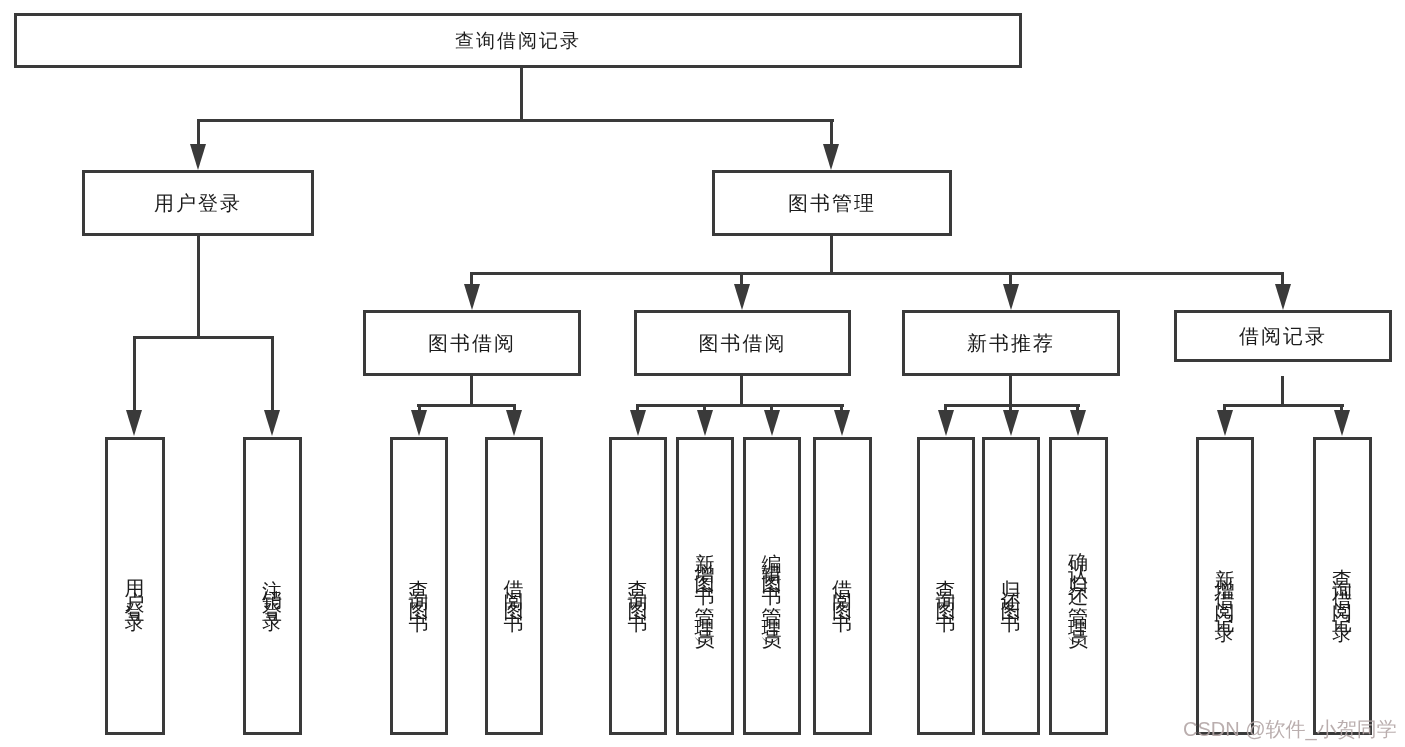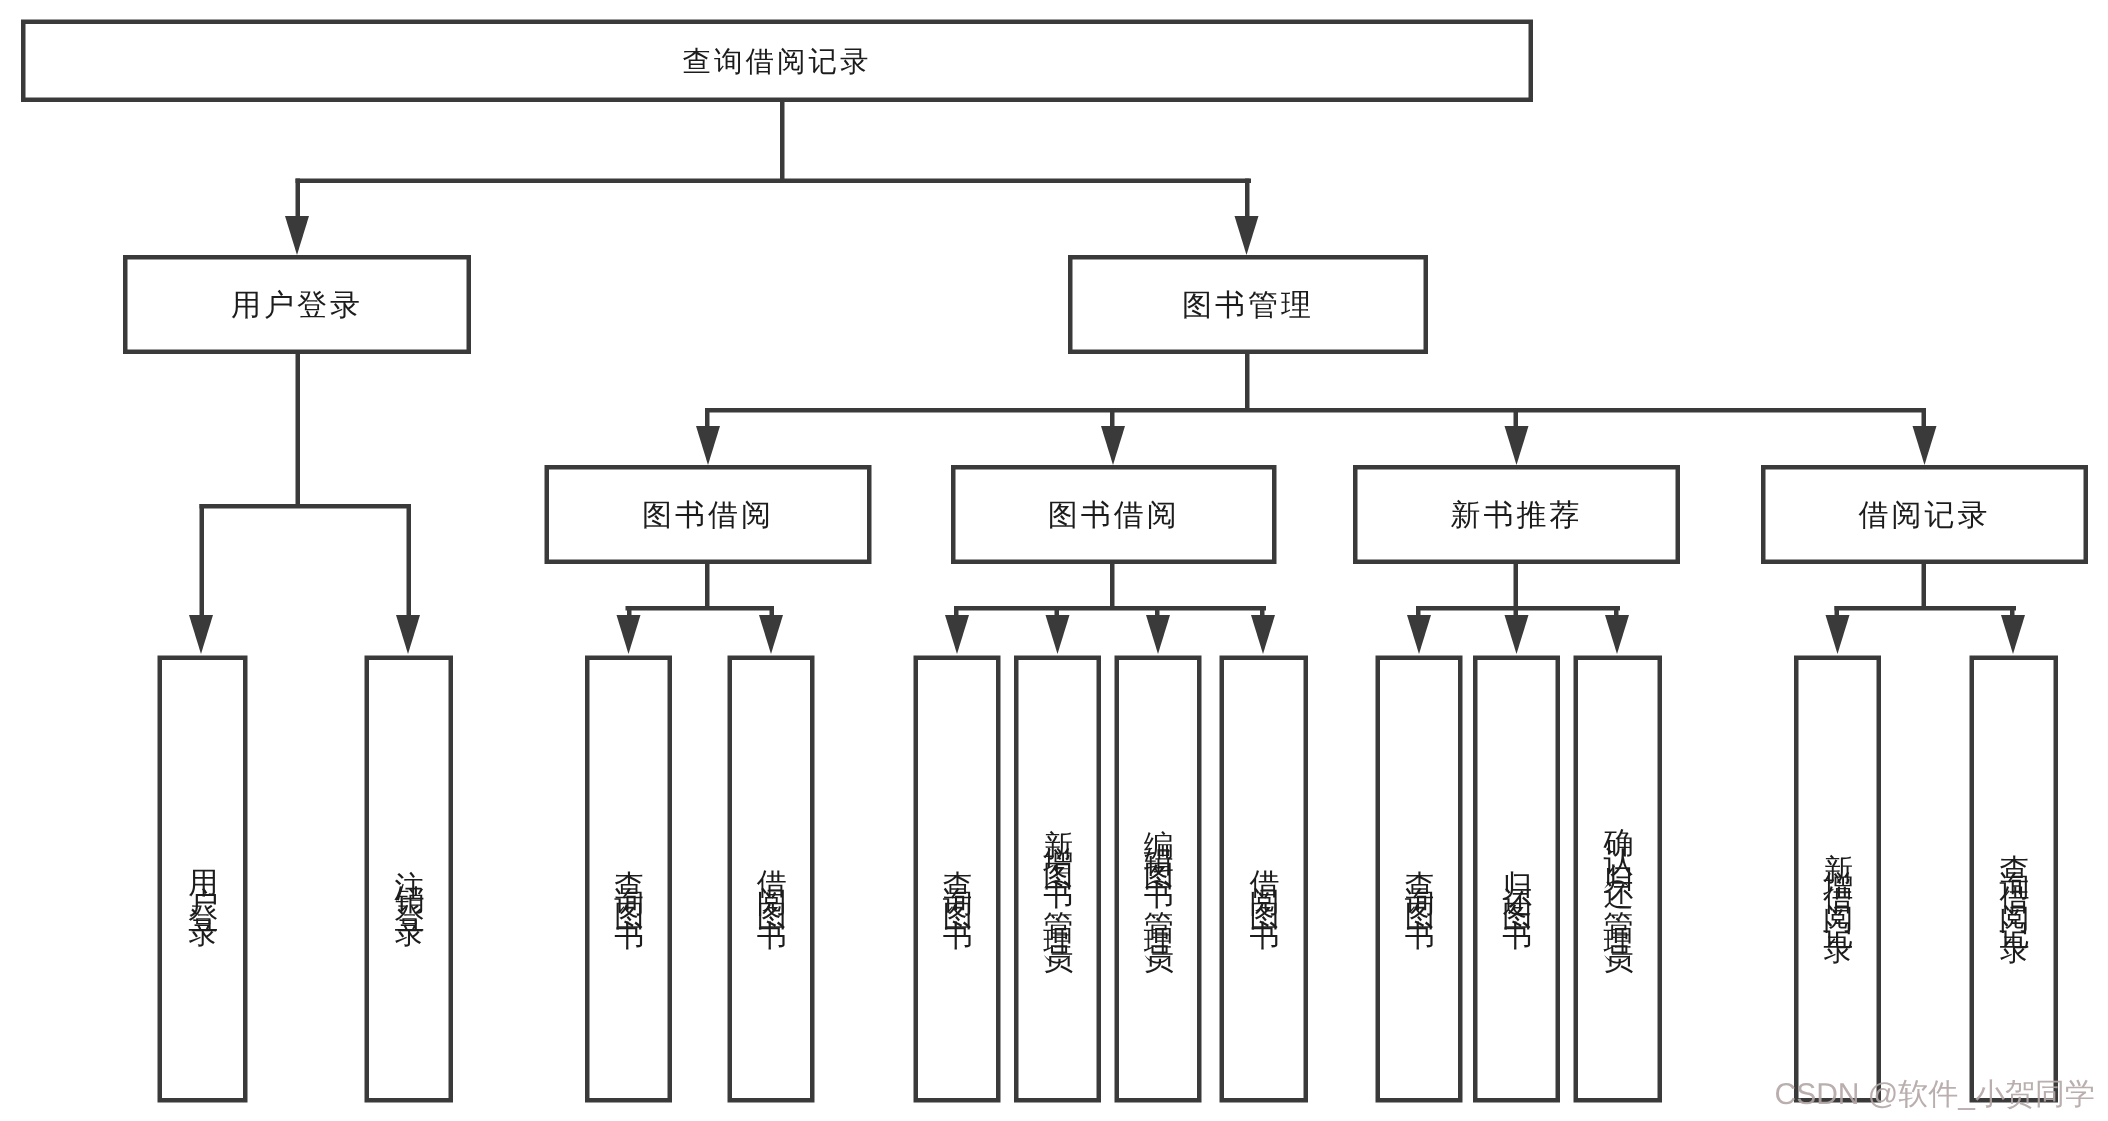--- a/index.html
+++ b/index.html
@@ -73,21 +73,21 @@
 
   <div class="box" style="left:363px;top:310px;width:218px;height:66px;">
     <span class="hlabel">图书借阅</span>
   </div>
   <div class="box" style="left:634px;top:310px;width:217px;height:66px;">
     <span class="hlabel">图书借阅</span>
   </div>
   <div class="box" style="left:902px;top:310px;width:218px;height:66px;">
     <span class="hlabel">新书推荐</span>
   </div>
-  <div class="box" style="left:1174px;top:310px;width:218px;height:66px;">
+  <div class="box" style="left:1174px;top:310px;width:218px;height:52px;">
     <span class="hlabel">借阅记录</span>
   </div>
 
   <div class="vline" style="left:470px;top:376px;height:30px;"></div>
   <div class="hline" style="left:417px;top:404px;width:99px;"></div>
   <div class="vline" style="left:418px;top:404px;height:10px;"></div>
   <div class="arrow" style="left:411px;top:410px;"></div>
   <div class="vline" style="left:513px;top:404px;height:10px;"></div>
   <div class="arrow" style="left:506px;top:410px;"></div>
 

